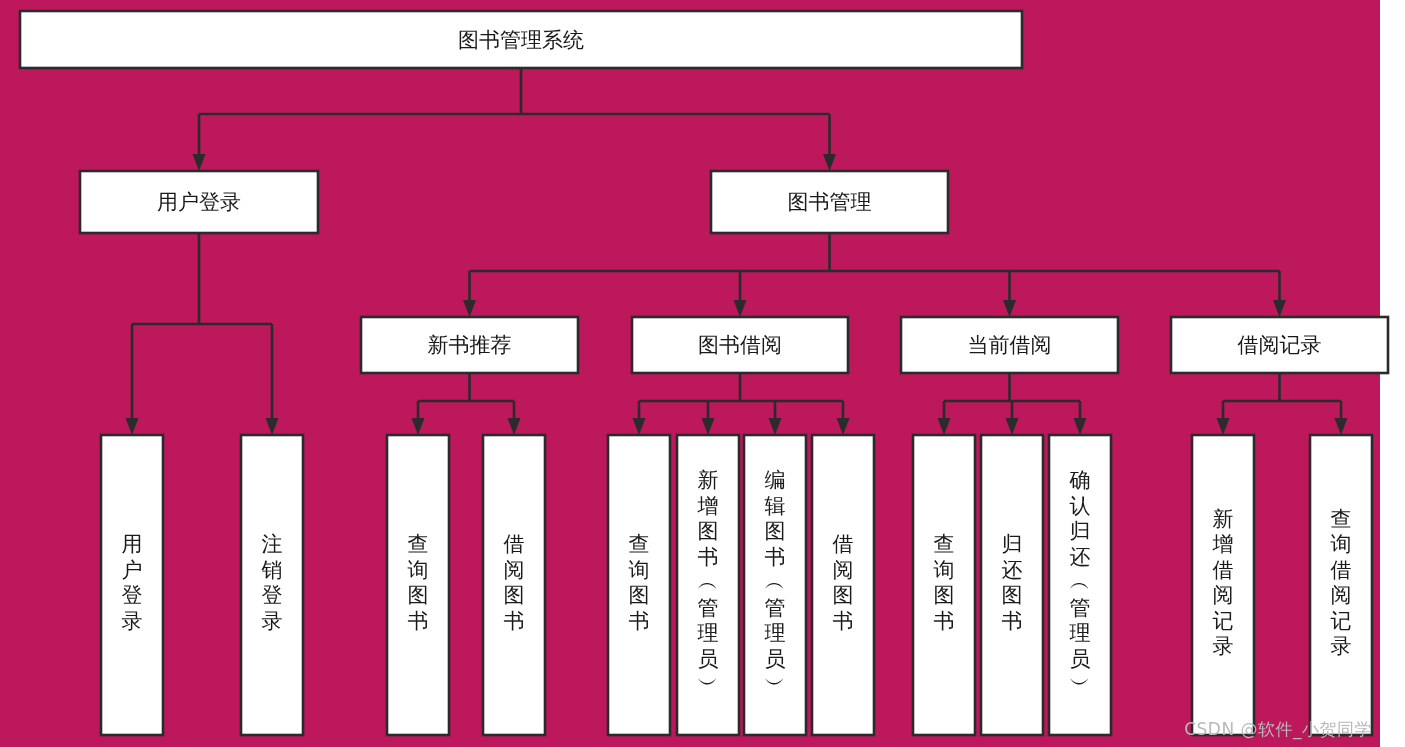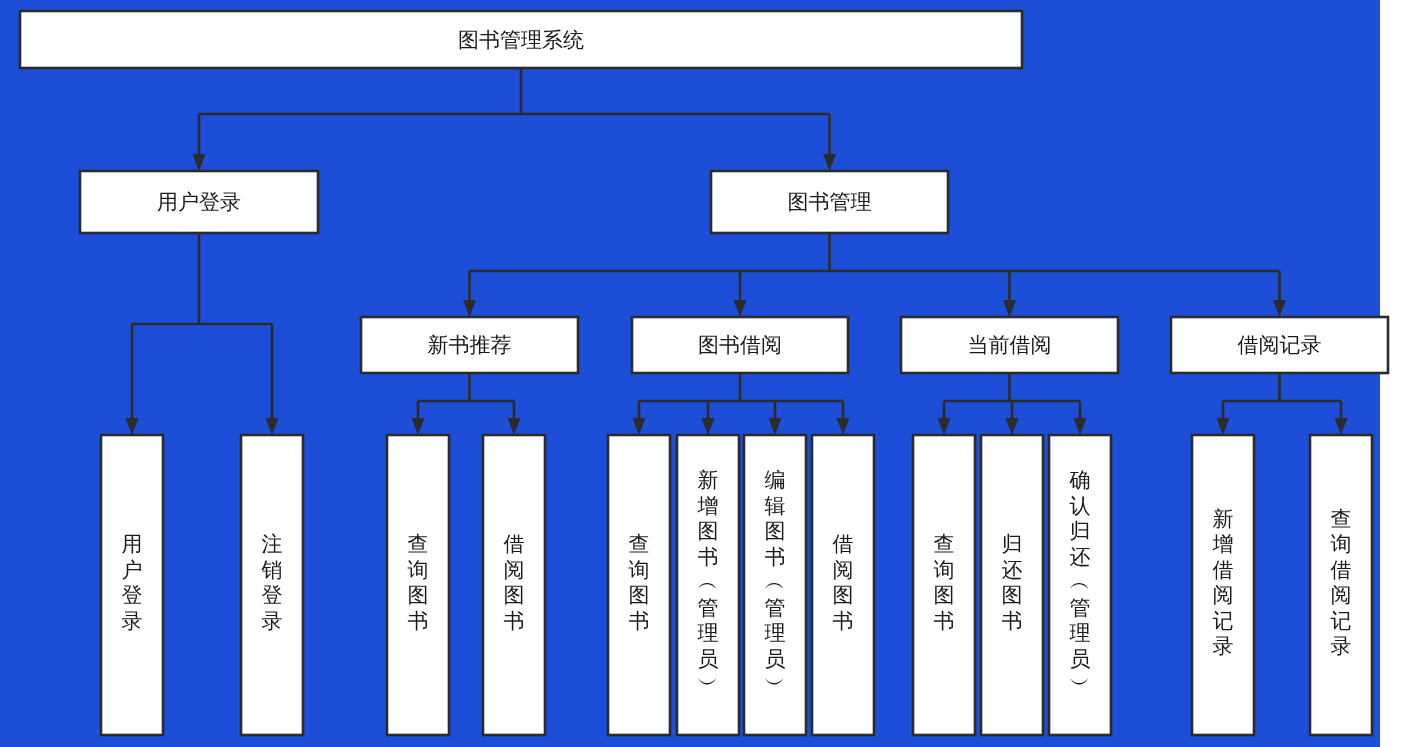--- a/index.html
+++ b/index.html
@@ -10,21 +10,21 @@
   body {
     width: 1405px;
     height: 747px;
     font-family: "DejaVu Sans", "Liberation Sans", sans-serif;
     overflow: hidden;
   }
   #diagram-root {
     position: relative;
     width: 1380px;
     height: 747px;
-    background: #1d4ed8;
+    background: #be185d;
   }
   svg#tree-svg {
     position: absolute;
     left: 0;
     top: 0;
     width: 1405px;
     height: 747px;
     display: block;
   }
   .node-box {
@@ -202,13 +202,14 @@
         <g>
           <rect class="node-box" x="1192" y="435" width="62" height="300"></rect>
           <text class="node-label-v" x="1223" y="525.72" font-size="21"><tspan x="1223" dy="0">新</tspan><tspan x="1223" dy="25.5">增</tspan><tspan x="1223" dy="25.5">借</tspan><tspan x="1223" dy="25.5">阅</tspan><tspan x="1223" dy="25.5">记</tspan><tspan x="1223" dy="25.5">录</tspan></text>
         </g>
         <g>
           <rect class="node-box" x="1310" y="435" width="62" height="300"></rect>
           <text class="node-label-v" x="1341" y="525.72" font-size="21"><tspan x="1341" dy="0">查</tspan><tspan x="1341" dy="25.5">询</tspan><tspan x="1341" dy="25.5">借</tspan><tspan x="1341" dy="25.5">阅</tspan><tspan x="1341" dy="25.5">记</tspan><tspan x="1341" dy="25.5">录</tspan></text>
         </g>
       </g>
   </svg>
+  <div class="watermark">CSDN @软件_小贺同学</div>
 </div>
 
 </body></html>

